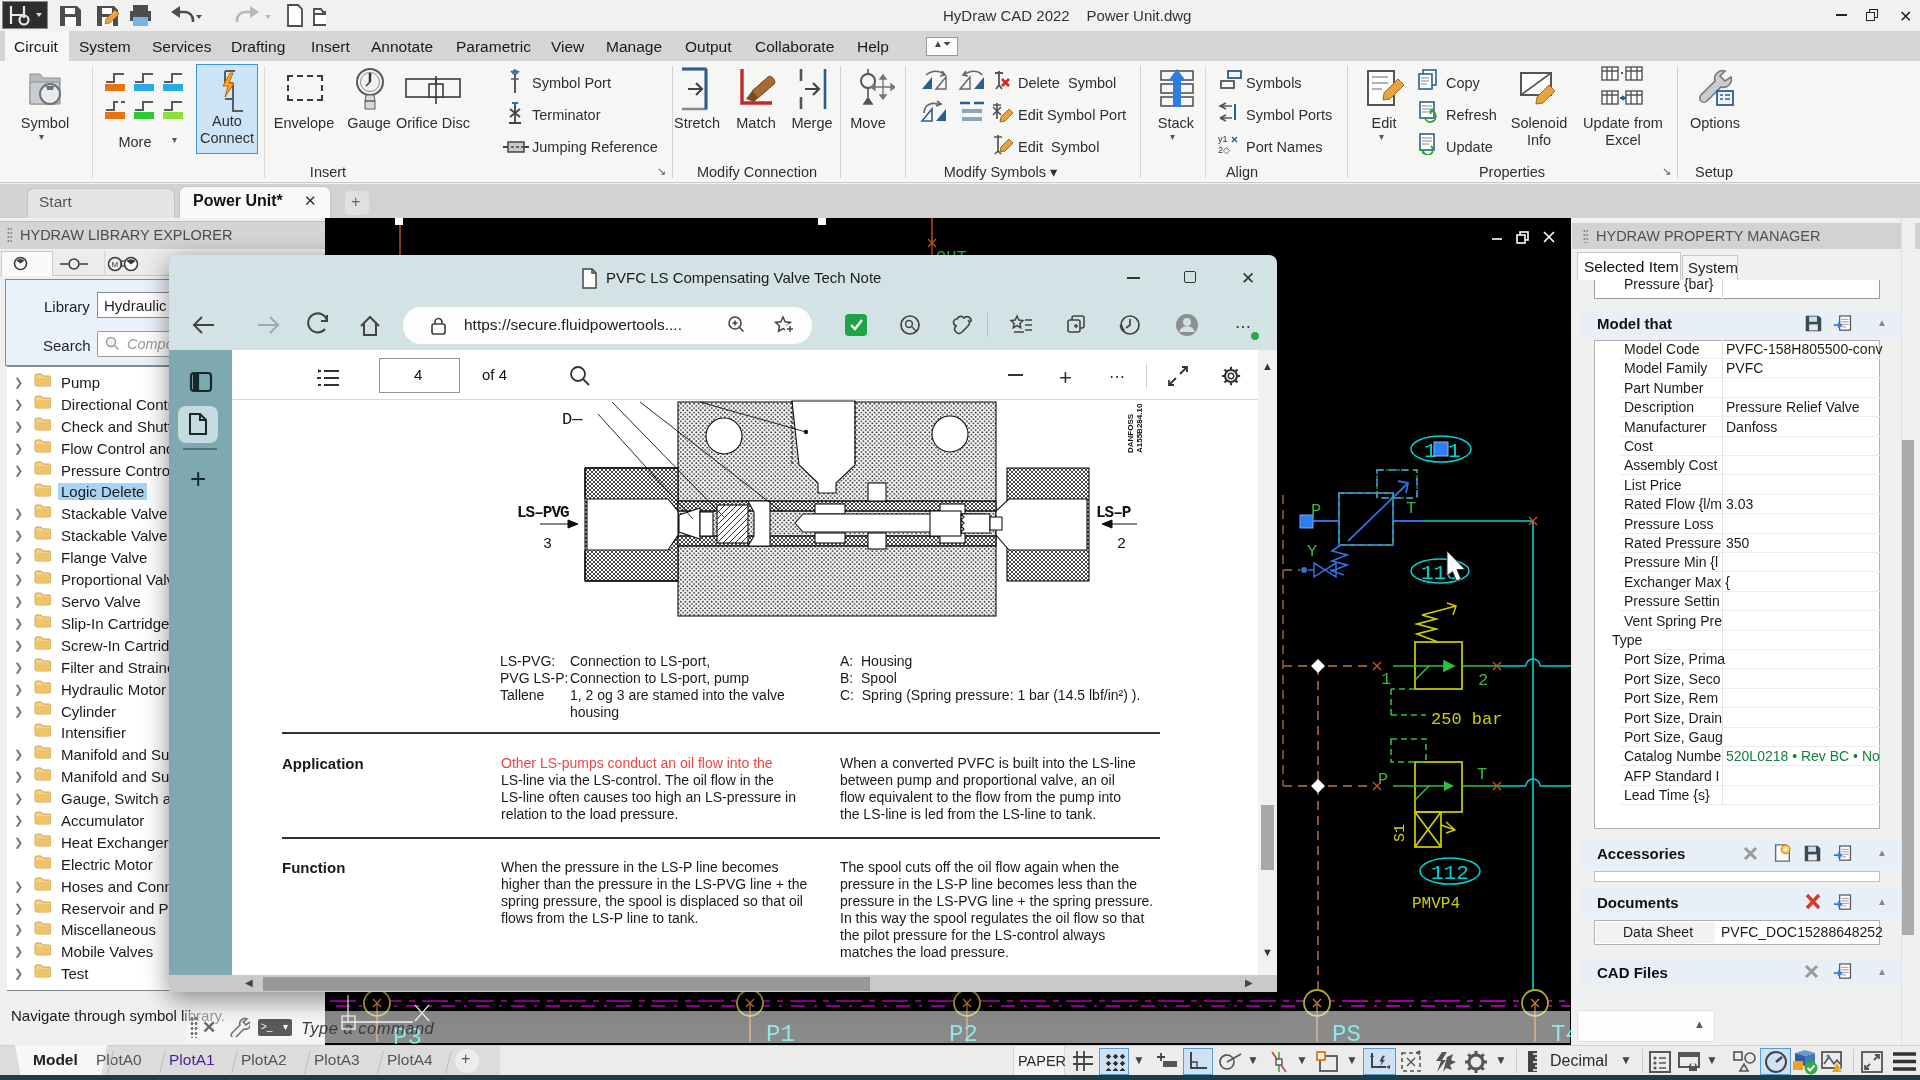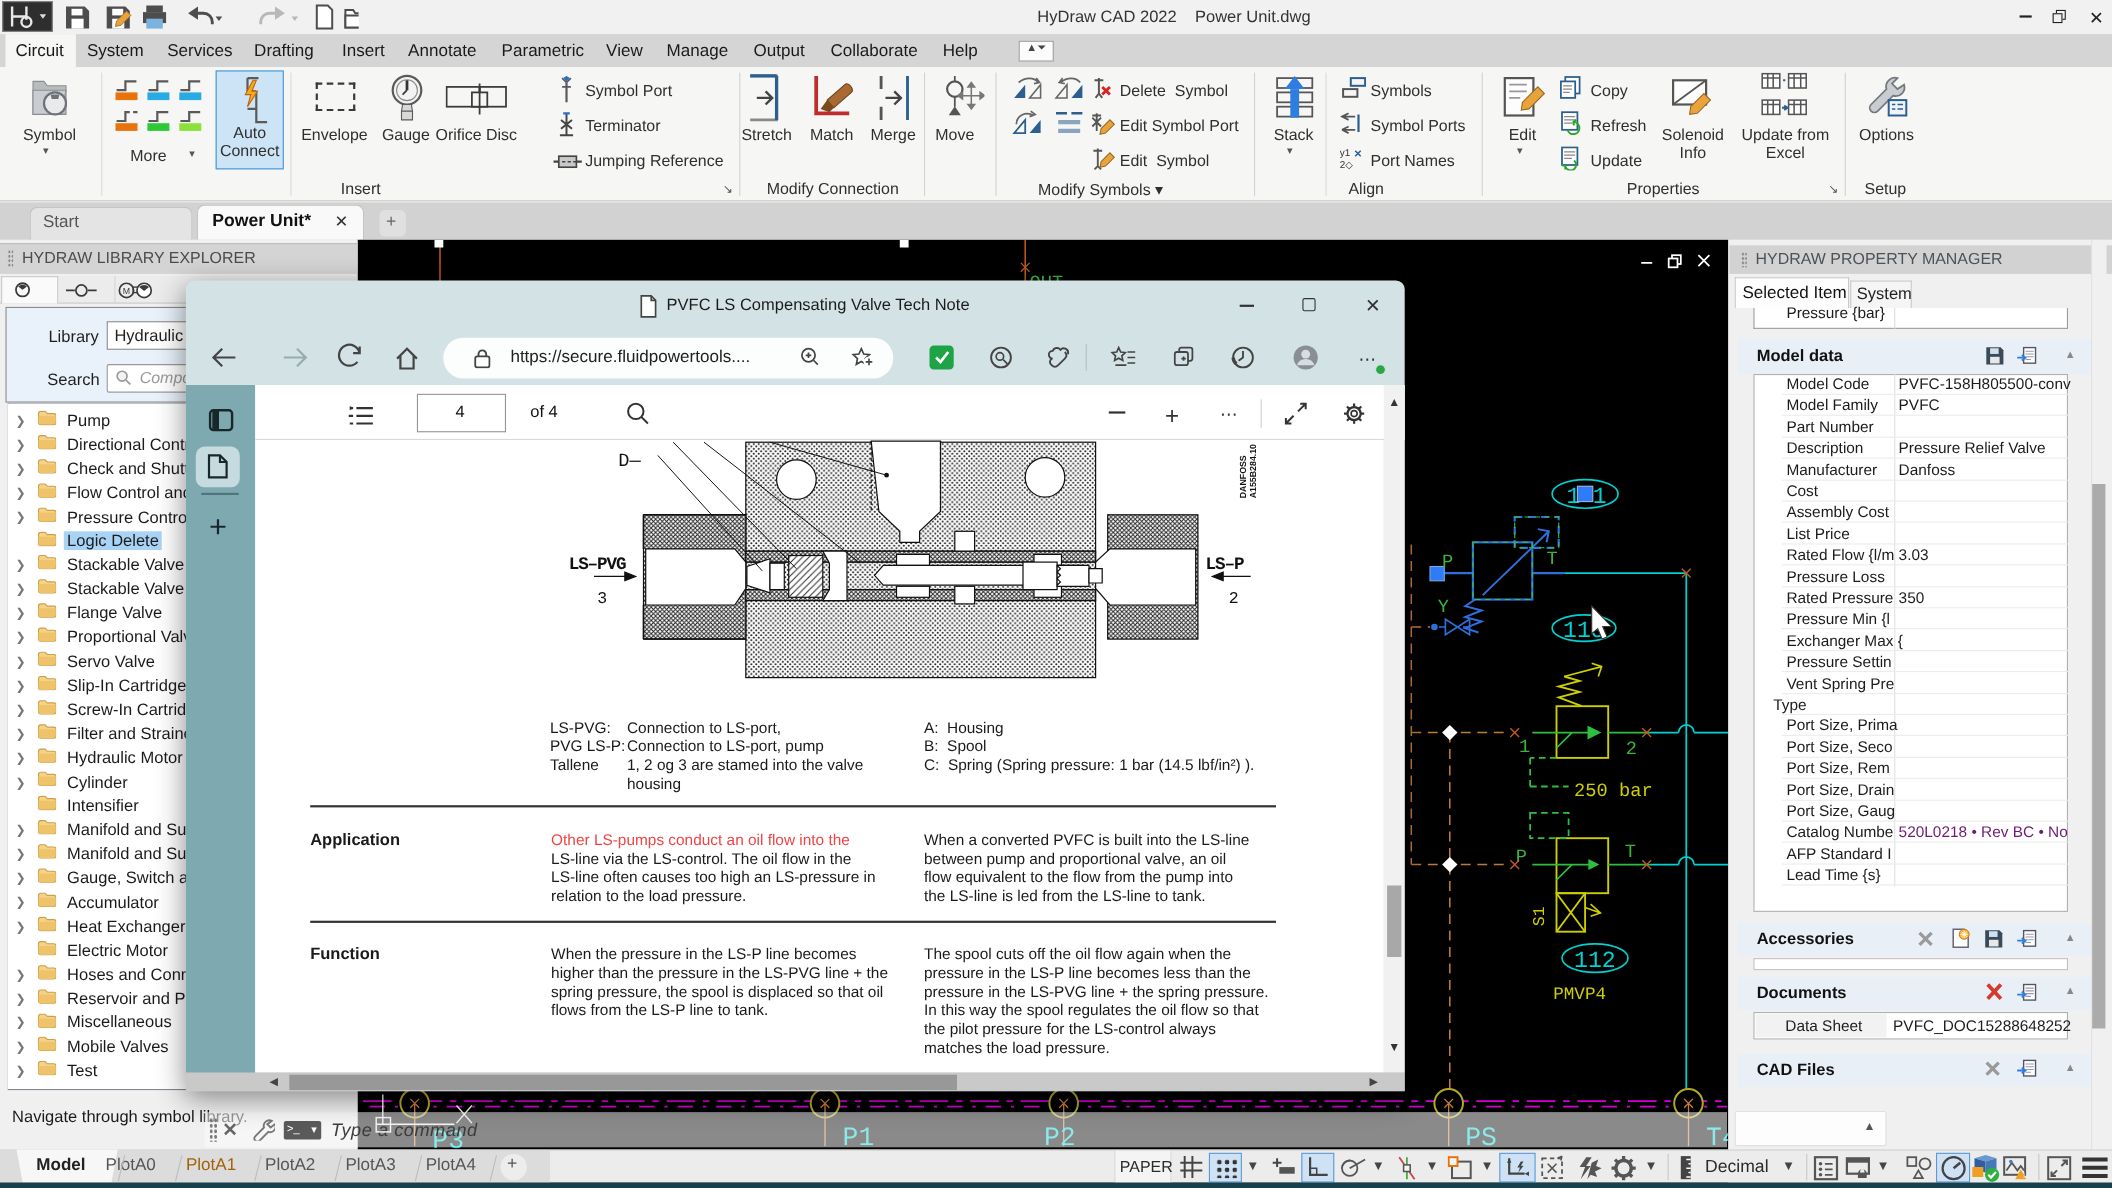--- a/index.html
+++ b/index.html
@@ -805,21 +805,21 @@
 <div class="abs" style="left:11px;top:11px;width:5px;height:14px;background-image:radial-gradient(circle,#8a8a8a 1px,transparent 1.2px);background-size:3px 4px;"></div>
 <div class="abs" style="left:24px;top:10px;font-size:14.5px;color:#4c5258;">HYDRAW PROPERTY MANAGER</div>
 <div class="abs" style="left:5px;top:34px;width:104px;height:28px;background:#fdfdfd;border:1px solid #c9c9c9;border-bottom:none;"></div>
 <div class="abs" style="left:12px;top:40px;font-size:15.5px;color:#111;">Selected Item</div>
 <div class="abs" style="left:110px;top:37px;width:56px;height:25px;background:#f5f5f5;border:1px solid #c9c9c9;border-bottom:none;"></div>
 <div class="abs" style="left:116px;top:41px;font-size:15px;color:#222;">System</div>
 <div class="abs" style="left:22px;top:62px;width:286px;height:19px;border:1px solid #9c9c9c;border-top:none;background:#fff;"></div>
 <div class="abs" style="left:52px;top:58px;font-size:14px;color:#1c1c1c;">Pressure {bar}</div>
 <div class="abs" style="left:150px;top:62px;width:1px;height:19px;background:#dcdcdc;"></div>
 <div class="abs" style="left:8px;top:90px;width:332px;height:32px;background:#e9eff6;"></div>
-<div class="abs" style="left:25px;top:97px;font-size:15px;font-weight:bold;color:#111;">Model data</div>
+<div class="abs" style="left:25px;top:97px;font-size:15px;font-weight:bold;color:#111;">Model that</div>
 <div class="abs" style="left:232px;top:96px;">
         <svg width="19" height="19" viewBox="0 0 22 22">
           <path d="M2 2 h15 l3 3 v15 h-18 z" fill="#3a4a58"></path>
           <rect x="6" y="12" width="10" height="7" fill="#e8e8e8"></rect>
           <rect x="6" y="3" width="9" height="6" fill="#cfe0f0"></rect>
         </svg>
       </div>
 <div class="abs" style="left:261px;top:96px;">
         <svg width="20" height="19" viewBox="0 0 24 22">
           <rect x="8" y="2" width="13" height="17" fill="#fff" stroke="#556" stroke-width="1.5"></rect>
@@ -873,21 +873,21 @@
 <div class="abs" style="left:48px;top:452px;width:260px;height:19px;border-bottom:1px solid #ececec;"></div>
 <div class="abs" style="left:52px;top:453px;font-size:14px;color:#1c1c1c;white-space:nowrap;">Port Size, Seco</div>
 <div class="abs" style="left:48px;top:471px;width:260px;height:19px;border-bottom:1px solid #ececec;"></div>
 <div class="abs" style="left:52px;top:472px;font-size:14px;color:#1c1c1c;white-space:nowrap;">Port Size, Rem</div>
 <div class="abs" style="left:48px;top:491px;width:260px;height:19px;border-bottom:1px solid #ececec;"></div>
 <div class="abs" style="left:52px;top:492px;font-size:14px;color:#1c1c1c;white-space:nowrap;">Port Size, Drain</div>
 <div class="abs" style="left:48px;top:510px;width:260px;height:19px;border-bottom:1px solid #ececec;"></div>
 <div class="abs" style="left:52px;top:511px;font-size:14px;color:#1c1c1c;white-space:nowrap;">Port Size, Gaug</div>
 <div class="abs" style="left:48px;top:529px;width:260px;height:19px;border-bottom:1px solid #ececec;"></div>
 <div class="abs" style="left:52px;top:530px;font-size:14px;color:#1c1c1c;white-space:nowrap;">Catalog Numbe</div>
-<div class="abs" style="left:154px;top:530px;font-size:14px;color:#701a75;white-space:nowrap;">520L0218 • Rev BC • No</div>
+<div class="abs" style="left:154px;top:530px;font-size:14px;color:#15803d;white-space:nowrap;">520L0218 • Rev BC • No</div>
 <div class="abs" style="left:48px;top:549px;width:260px;height:19px;border-bottom:1px solid #ececec;"></div>
 <div class="abs" style="left:52px;top:550px;font-size:14px;color:#1c1c1c;white-space:nowrap;">AFP Standard I</div>
 <div class="abs" style="left:48px;top:568px;width:260px;height:19px;border-bottom:1px solid #ececec;"></div>
 <div class="abs" style="left:52px;top:569px;font-size:14px;color:#1c1c1c;white-space:nowrap;">Lead Time {s}</div>
 <div class="abs" style="left:8px;top:621px;width:332px;height:30px;background:#e9eff6;"></div>
 <div class="abs" style="left:25px;top:627px;font-size:15px;font-weight:bold;color:#111;">Accessories</div>
 <div class="abs" style="left:170px;top:627px;">
         <svg width="17" height="17" viewBox="0 0 17 17">
           <path d="M3 3 l11 11 m0 -11 l-11 11" stroke="#9a9a9a" stroke-width="3"></path>
         </svg>
@@ -1236,21 +1236,21 @@
  <div class="abs" style="left:94px;top:721.5px;width:607px;height:14px;background:#989898;"></div>
  <div class="abs" style="left:1076px;top:722px;font-size:10px;color:#444;">▶</div>
 </div>
 
 <div class="abs" id="statusrow" style="left:0;top:1045px;width:1920px;height:30px;background:#ececec;border-top:1px solid #d0d0d0;">
 
 <div class="abs" style="left:0;top:0;width:500px;height:30px;background:#dcdcdc;"></div>
 <div class="abs" style="left:18px;top:0;width:86px;height:30px;background:#f7f7f7;border-radius:0 0 0 0;transform:perspective(12px) rotateX(-3deg);"></div>
 <div class="abs" style="left:33px;top:5px;font-size:15.5px;font-weight:bold;color:#222;">Model</div>
 <div class="abs" style="left:96px;top:5px;font-size:15.5px;color:#555;">PlotA0</div>
-<div class="abs" style="left:169px;top:5px;font-size:15.5px;color:#a16207;">PlotA1</div>
+<div class="abs" style="left:169px;top:5px;font-size:15.5px;color:#4c1d95;">PlotA1</div>
 <div class="abs" style="left:241px;top:5px;font-size:15.5px;color:#555;">PlotA2</div>
 <div class="abs" style="left:314px;top:5px;font-size:15.5px;color:#555;">PlotA3</div>
 <div class="abs" style="left:387px;top:5px;font-size:15.5px;color:#555;">PlotA4</div>
 <div class="abs" style="left:455px;top:3px;width:24px;height:24px;background:#ededed;border-radius:12px;"></div>
 <div class="abs" style="left:461px;top:4px;font-size:16px;color:#555;">+</div>
 
 <div class="abs" style="left:110px;top:4px;width:1px;height:24px;background:#bdbdbd;transform:rotate(14deg);"></div>
 <div class="abs" style="left:162px;top:4px;width:1px;height:24px;background:#bdbdbd;transform:rotate(14deg);"></div>
 <div class="abs" style="left:234px;top:4px;width:1px;height:24px;background:#bdbdbd;transform:rotate(14deg);"></div>
 <div class="abs" style="left:307px;top:4px;width:1px;height:24px;background:#bdbdbd;transform:rotate(14deg);"></div>

